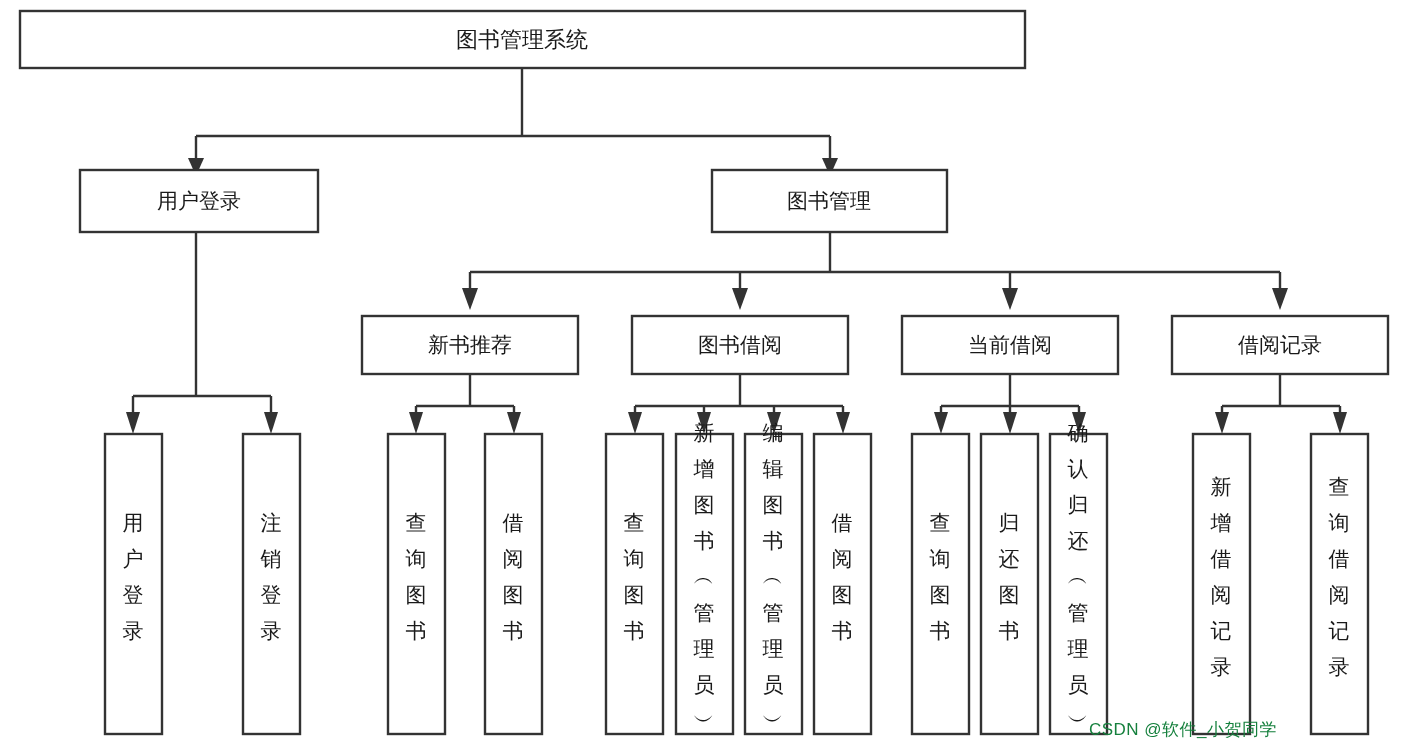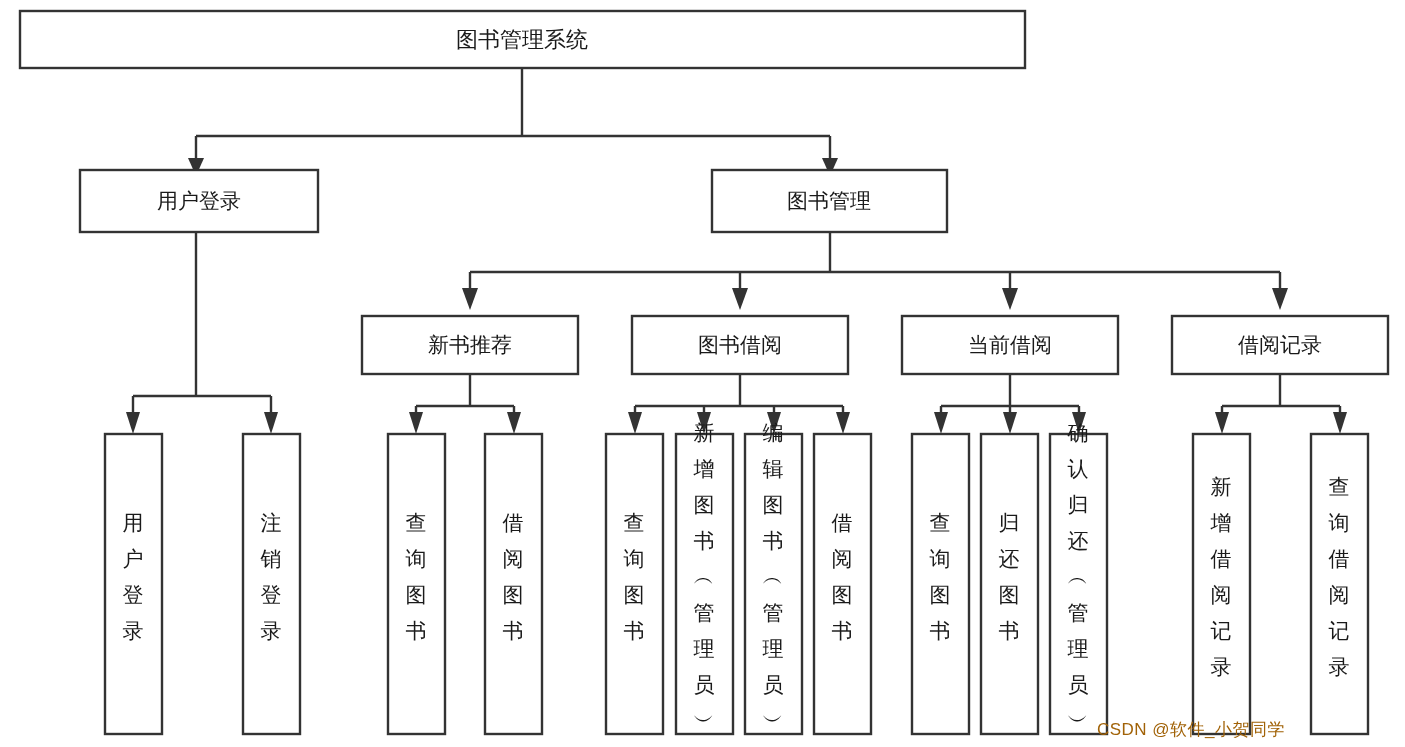--- a/index.html
+++ b/index.html
@@ -53,25 +53,25 @@
     stroke-width: 2.4;
     fill: none;
     stroke-linecap: butt;
   }
   .arrow-head {
     fill: #333333;
     stroke: none;
   }
   .watermark {
     position: absolute;
-    right: 12px;
+    right: 20px;
     bottom: 6px;
     font-family: "Liberation Sans", "DejaVu Sans", sans-serif;
     font-size: 17px;
-    color: #a16207;
+    color: #15803d;
     white-space: nowrap;
     letter-spacing: 0.5px;
     pointer-events: none;
   }
 </style>
 </head>
 <body>
 
 <div id="diagram-root">
   <svg class="diagram" viewBox="0 0 1405 747" xmlns="http://www.w3.org/2000/svg">

